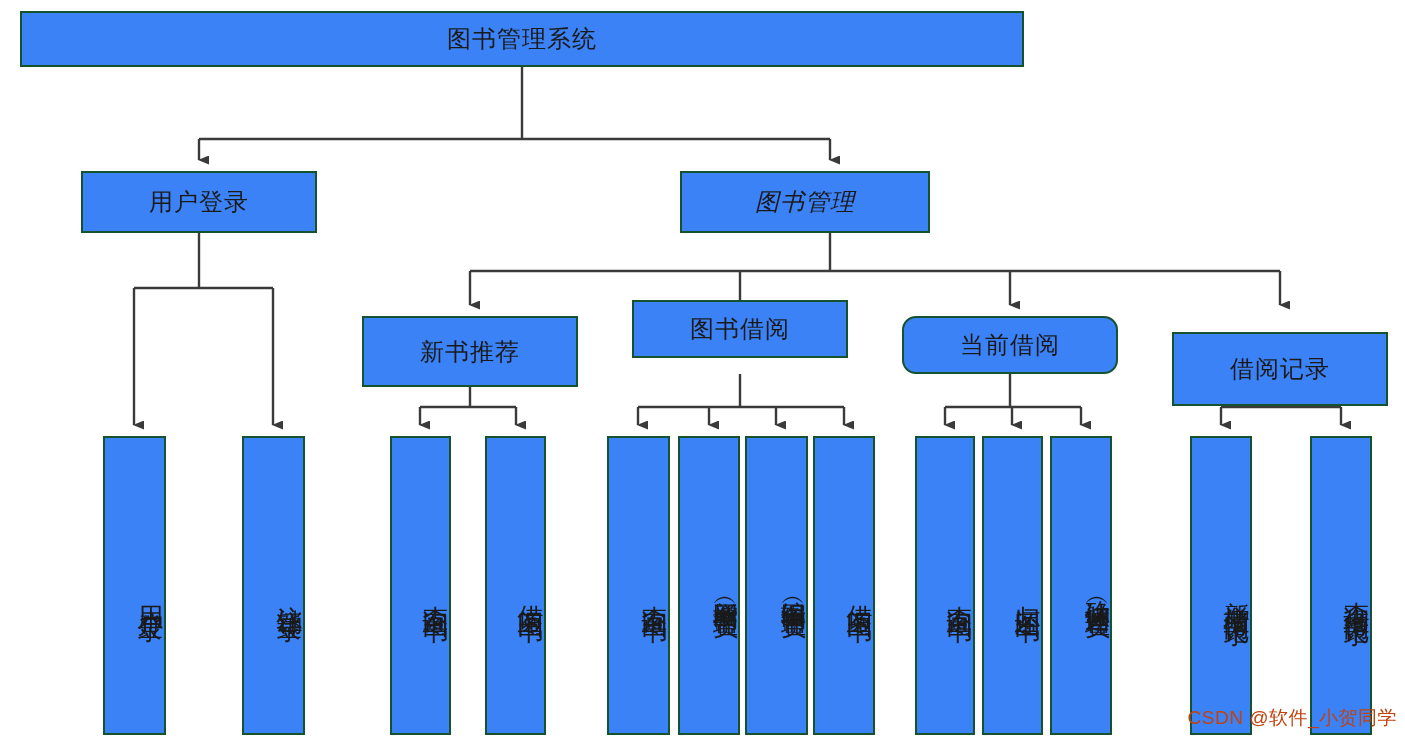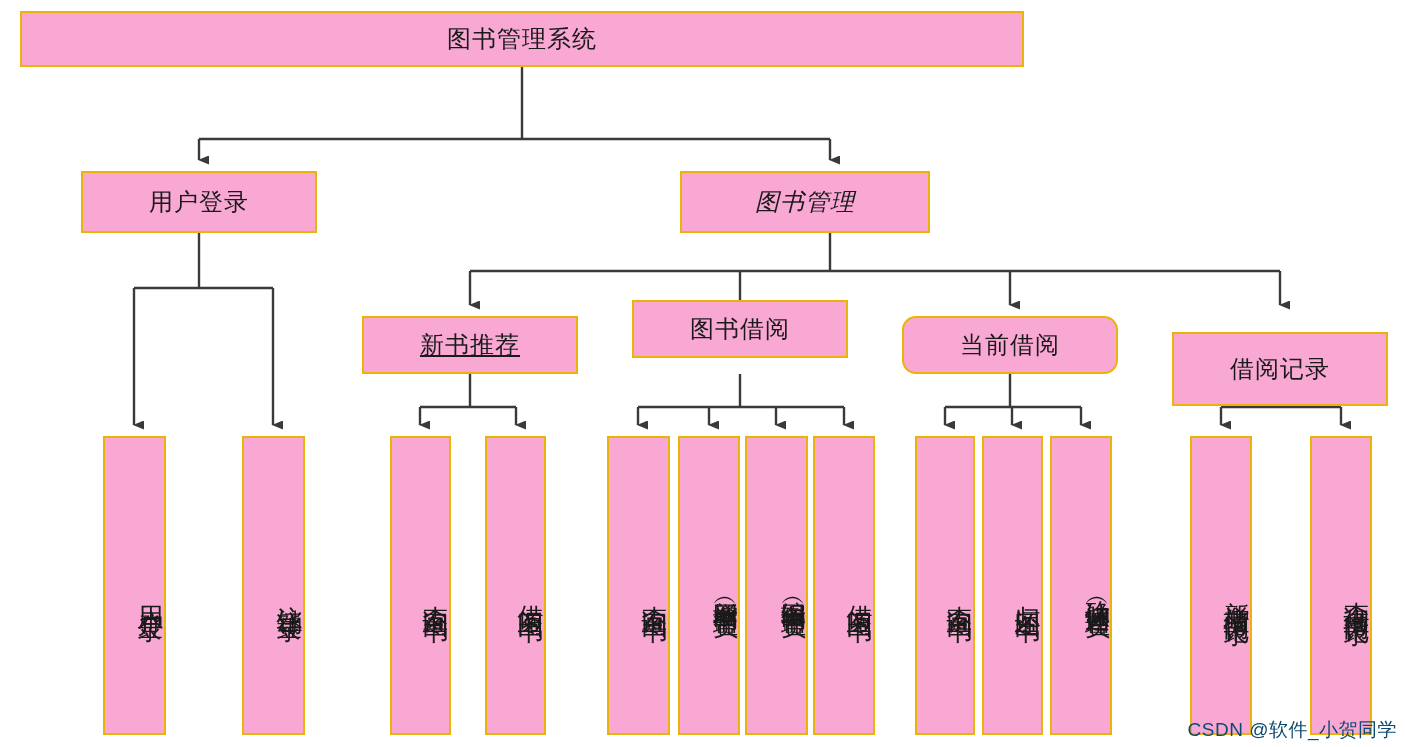--- a/index.html
+++ b/index.html
@@ -21,22 +21,22 @@
     position: absolute;
     left: 0;
     top: 0;
     width: 1405px;
     height: 747px;
     pointer-events: none;
   }
   .node {
     position: absolute;
     box-sizing: border-box;
-    background: #f9a8d4;
-    border: 2px solid #eab308;
+    background: #3b82f6;
+    border: 2px solid #14532d;
     display: flex;
     align-items: center;
     justify-content: center;
     color: #1a1a1a;
     z-index: 2;
   }
   .node-h {
     font-size: 24px;
     letter-spacing: 1px;
     white-space: nowrap;
@@ -54,23 +54,23 @@
     overflow: hidden;
   }
   .node-v.tall {
     padding-top: 8px;
     font-size: 25px;
     letter-spacing: 2px;
   }
   .watermark {
     position: absolute;
     right: 8px;
-    bottom: 4px;
+    bottom: 16px;
     font-size: 19px;
-    color: #0c4a6e;
+    color: #c2410c;
     white-space: nowrap;
     z-index: 5;
     letter-spacing: 0.5px;
   }
 </style>
 </head>
 <body>
 
 <div id="canvas">
 
@@ -128,21 +128,21 @@
     <span>图书管理系统</span>
   </div>
 
   <div class="node node-h" style="left: 81px; top: 171px; width: 236px; height: 62px;">
     <span>用户登录</span>
   </div>
   <div class="node node-h" style="left: 680px; top: 171px; width: 250px; height: 62px; font-style: italic;">
     <span>图书管理</span>
   </div>
 
-  <div class="node node-h" style="left: 362px; top: 316px; width: 216px; height: 58px; text-decoration: underline;">
+  <div class="node node-h" style="left: 362px; top: 316px; width: 216px; height: 71px;">
     <span>新书推荐</span>
   </div>
   <div class="node node-h" style="left: 632px; top: 300px; width: 216px; height: 58px;">
     <span>图书借阅</span>
   </div>
   <div class="node node-h" style="left: 902px; top: 316px; width: 216px; height: 58px; border-radius: 14px;">
     <span>当前借阅</span>
   </div>
   <div class="node node-h" style="left: 1172px; top: 332px; width: 216px; height: 74px;">
     <span>借阅记录</span>

